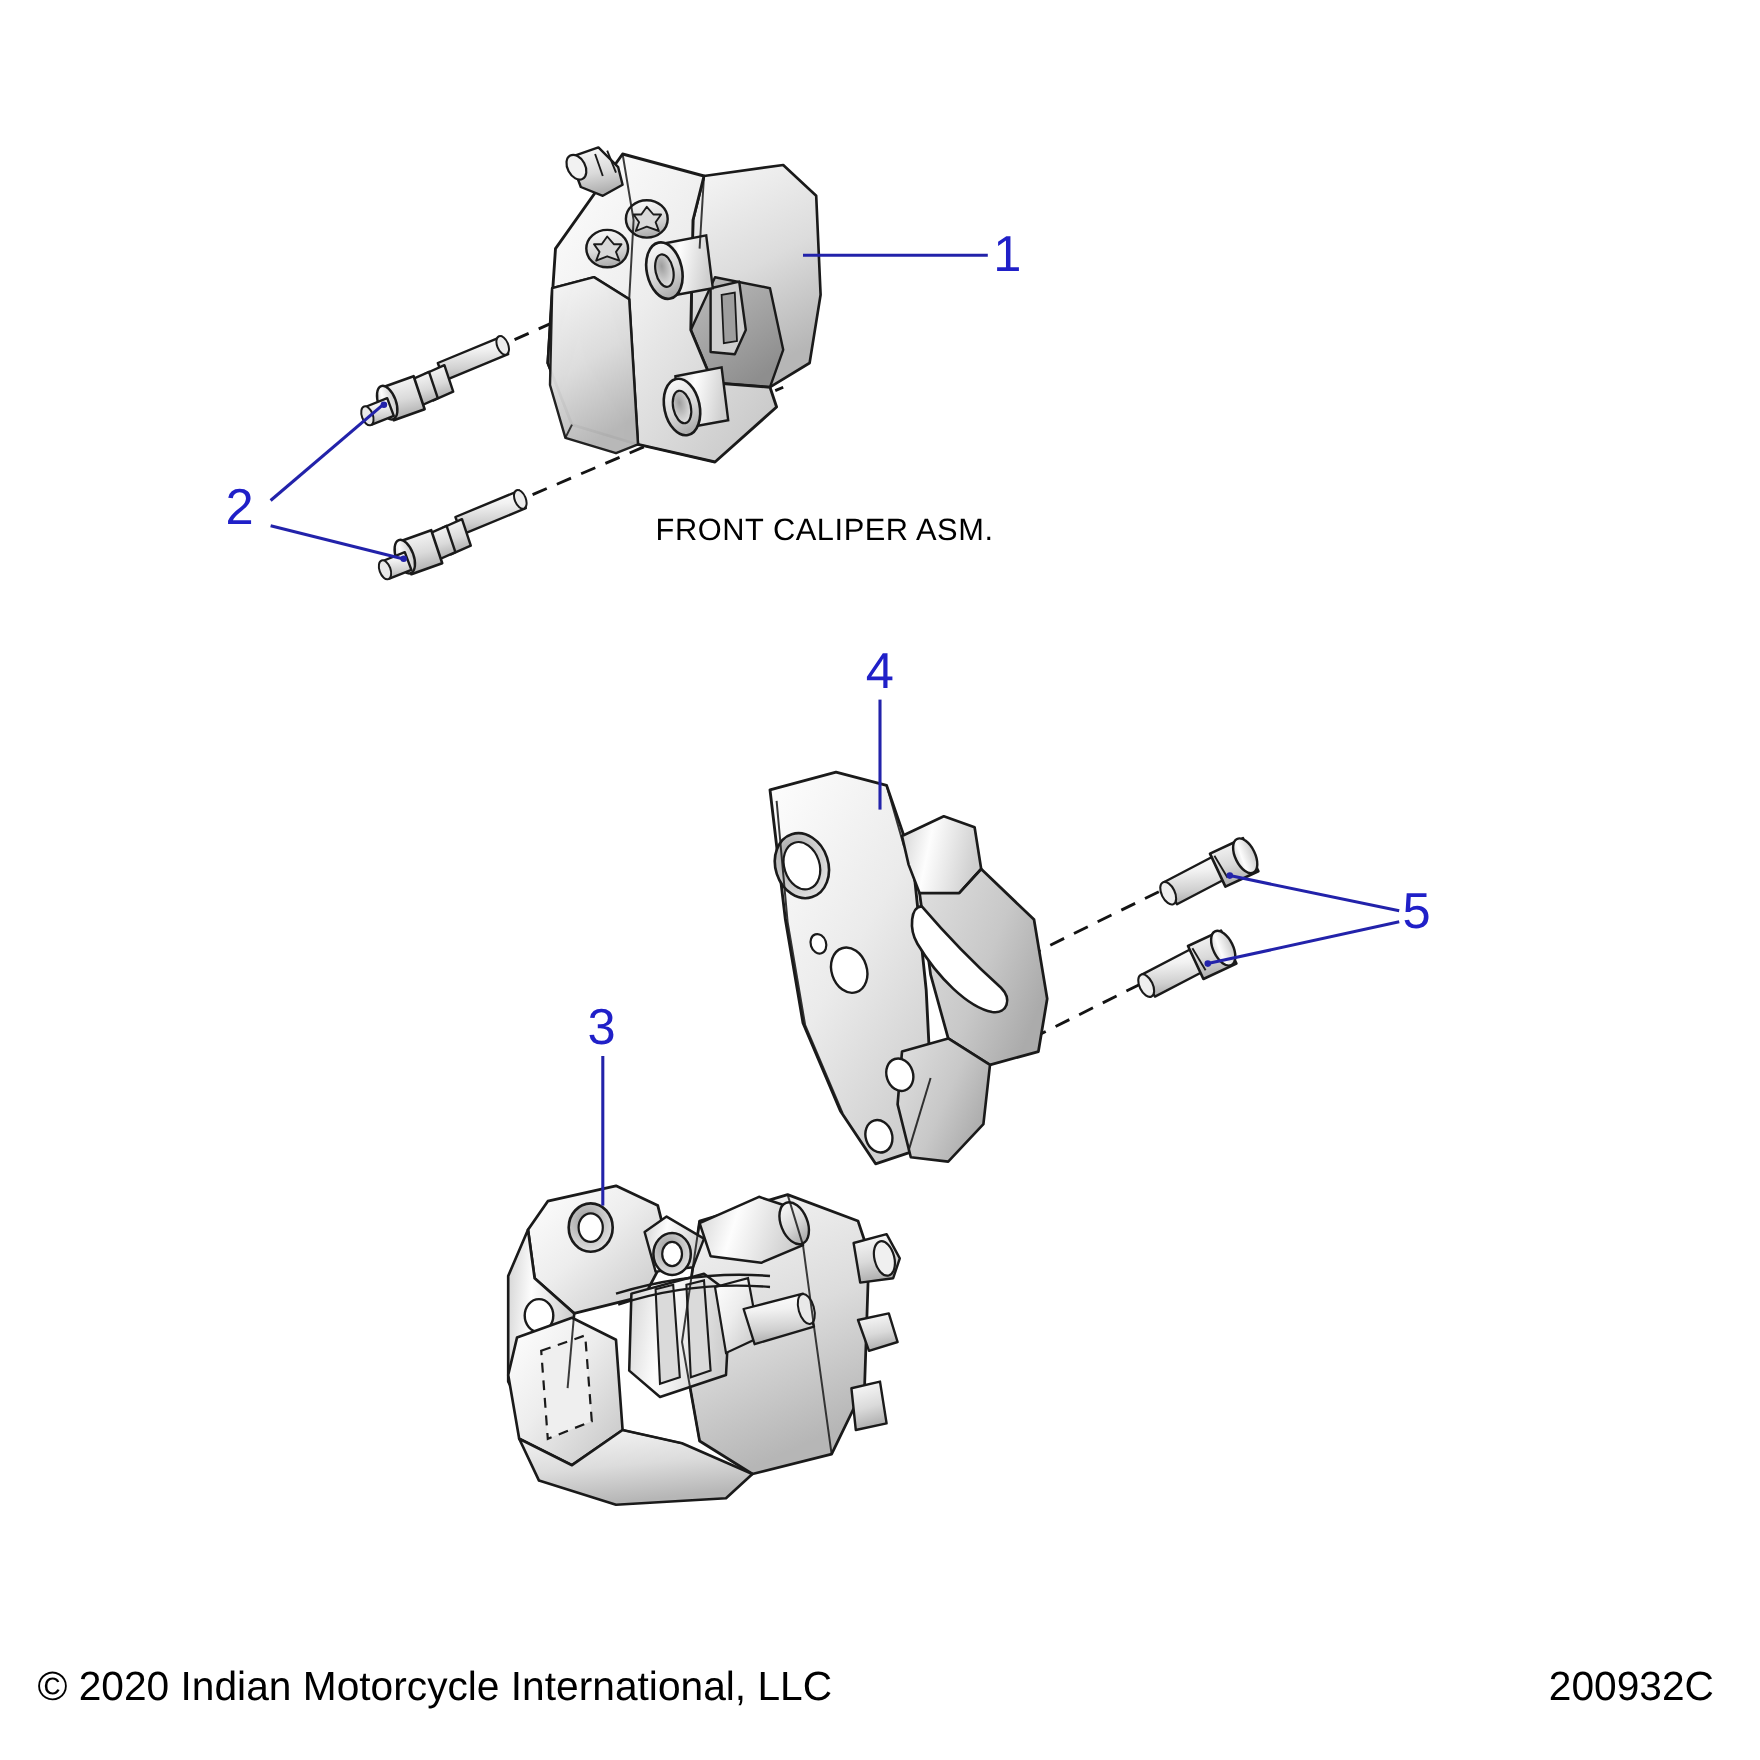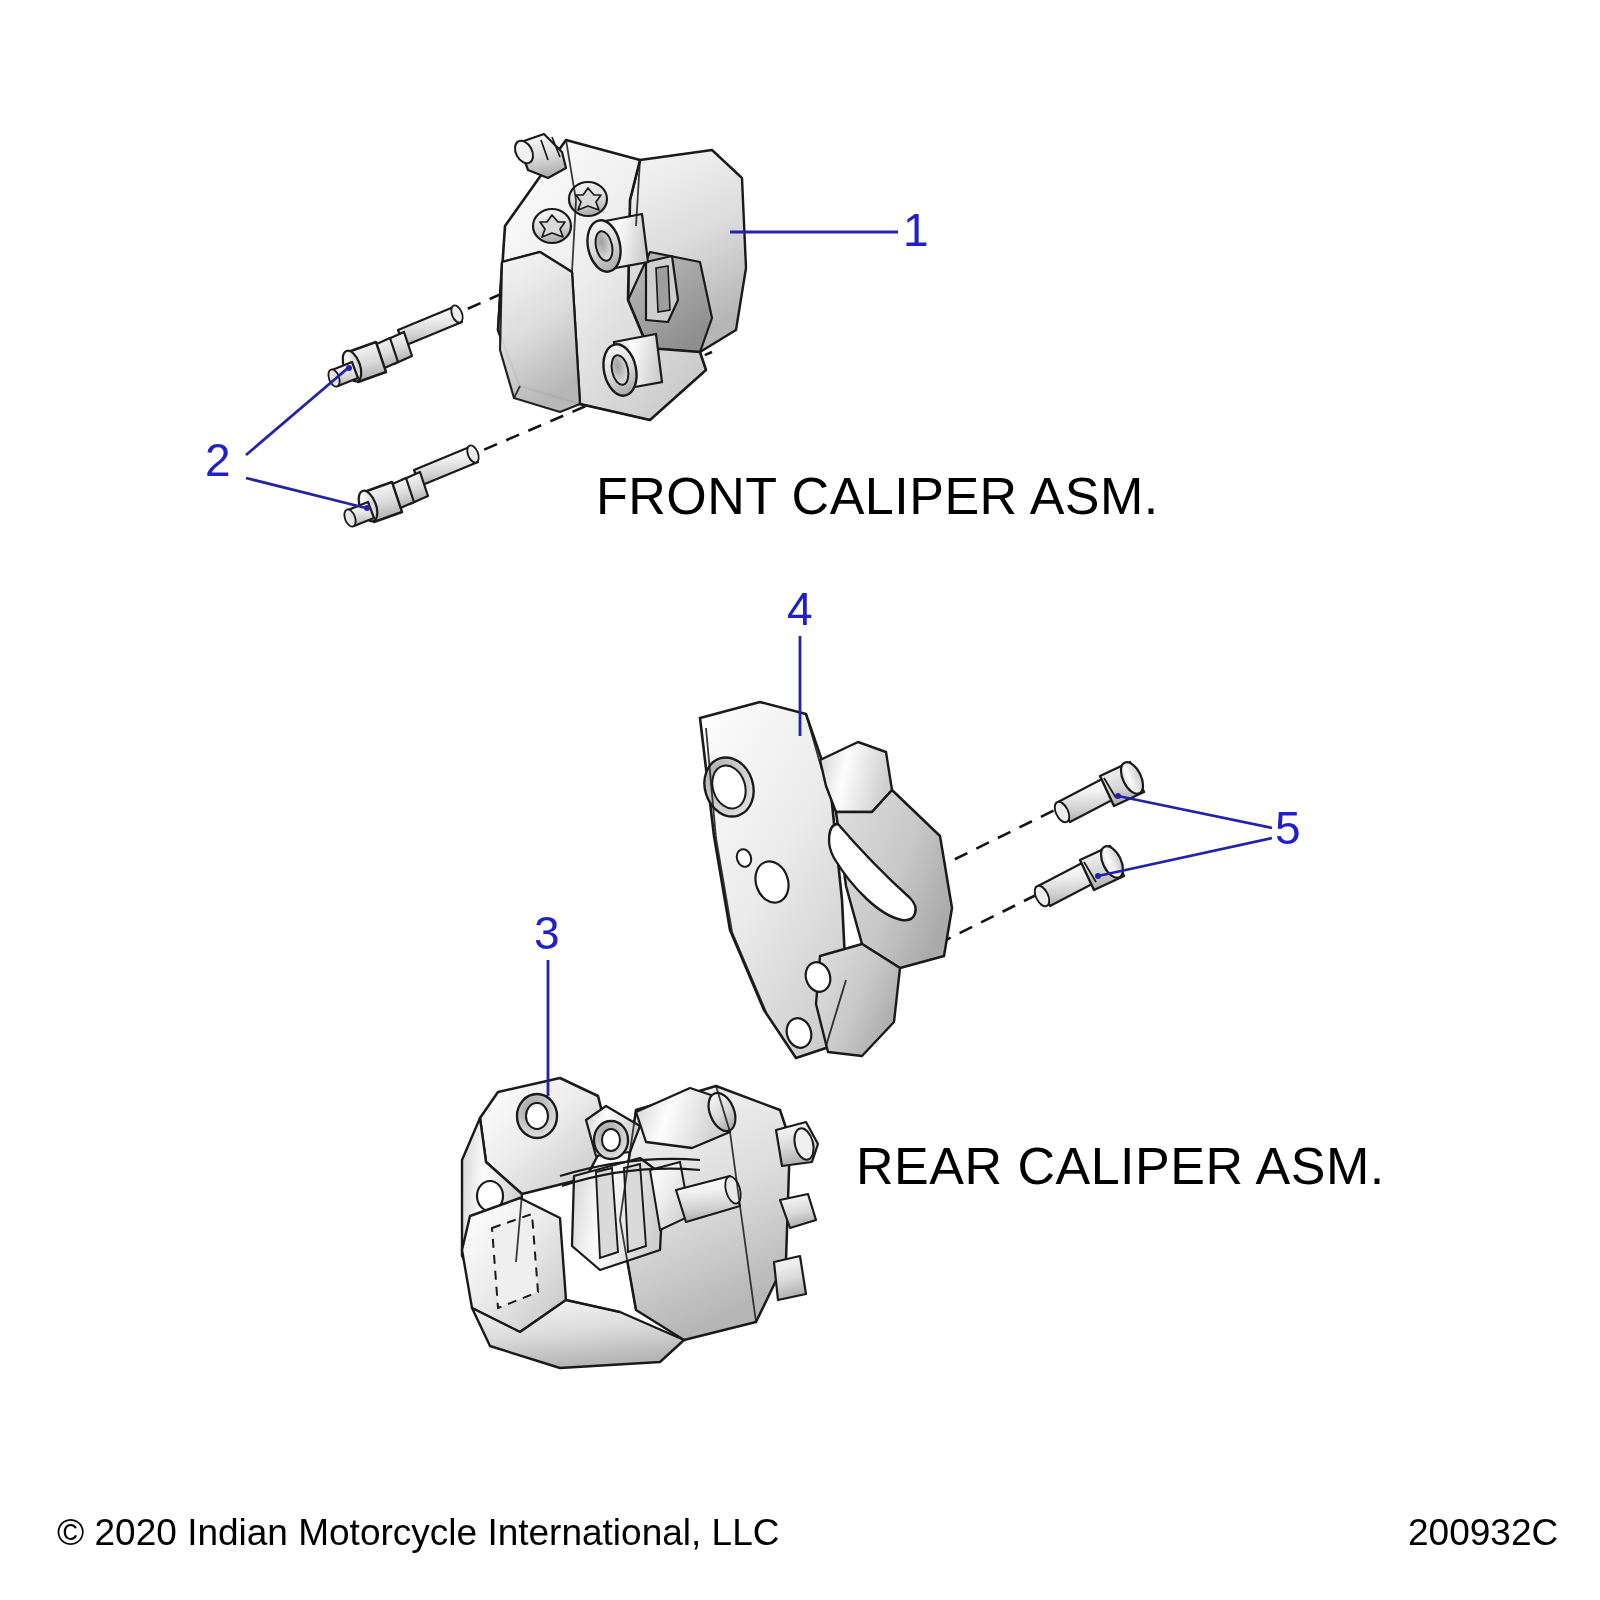--- a/index.html
+++ b/index.html
@@ -20,21 +20,21 @@
     width: 1600px;
     height: 1600px;
     background: #ffffff;
   }
   .dwg { position: absolute; left: 0; top: 0; width: 1600px; height: 1600px; }
 
   .asm-label {
     position: absolute;
     color: #000000;
     font-family: "Liberation Sans", sans-serif;
-    font-size: 52px;
+    font-size: 28px;
     font-weight: 400;
     letter-spacing: 0.5px;
     white-space: nowrap;
   }
   #front-asm-label { left: 596px; top: 466px; }
   #rear-asm-label  { left: 856px; top: 1136px; }
 
   .callout {
     position: absolute;
     color: #2020c8;
@@ -50,21 +50,21 @@
   #callout-4 { left: 787px; top: 586px; }
   #callout-5 { left: 1275px; top: 805px; }
 
   .footer-text {
     position: absolute;
     color: #000000;
     font-family: "Liberation Sans", sans-serif;
     font-size: 37px;
     white-space: nowrap;
   }
-  #copyright { left: 34px; top: 1512px; margin-left: 23px; }
+  #copyright { left: 34px; top: 1512px; }
   #sheet-number { left: 1408px; top: 1512px; }
 </style>
 </head>
 <body>
 
 <div id="sheet">
 
   <svg class="dwg" viewBox="0 0 1600 1600" xmlns="http://www.w3.org/2000/svg">
     <defs>
       <linearGradient id="gMetalA" x1="0" y1="0" x2="1" y2="1">
@@ -335,21 +335,20 @@
         <path d="M 1272 838 L 1098 876"></path>
       </g>
       <g fill="#2222aa">
         <circle cx="1118" cy="796" r="3"></circle>
         <circle cx="1098" cy="876" r="3"></circle>
       </g>
     </g>
   </svg>
 
   <div class="asm-label" id="front-asm-label">FRONT CALIPER ASM.</div>
-  <div class="asm-label" id="rear-asm-label">REAR CALIPER ASM.</div>
 
   <div class="callout" id="callout-1">1</div>
   <div class="callout" id="callout-2">2</div>
   <div class="callout" id="callout-3">3</div>
   <div class="callout" id="callout-4">4</div>
   <div class="callout" id="callout-5">5</div>
 
   <div class="footer-text" id="copyright">© 2020 Indian Motorcycle International, LLC</div>
   <div class="footer-text" id="sheet-number">200932C</div>
 

